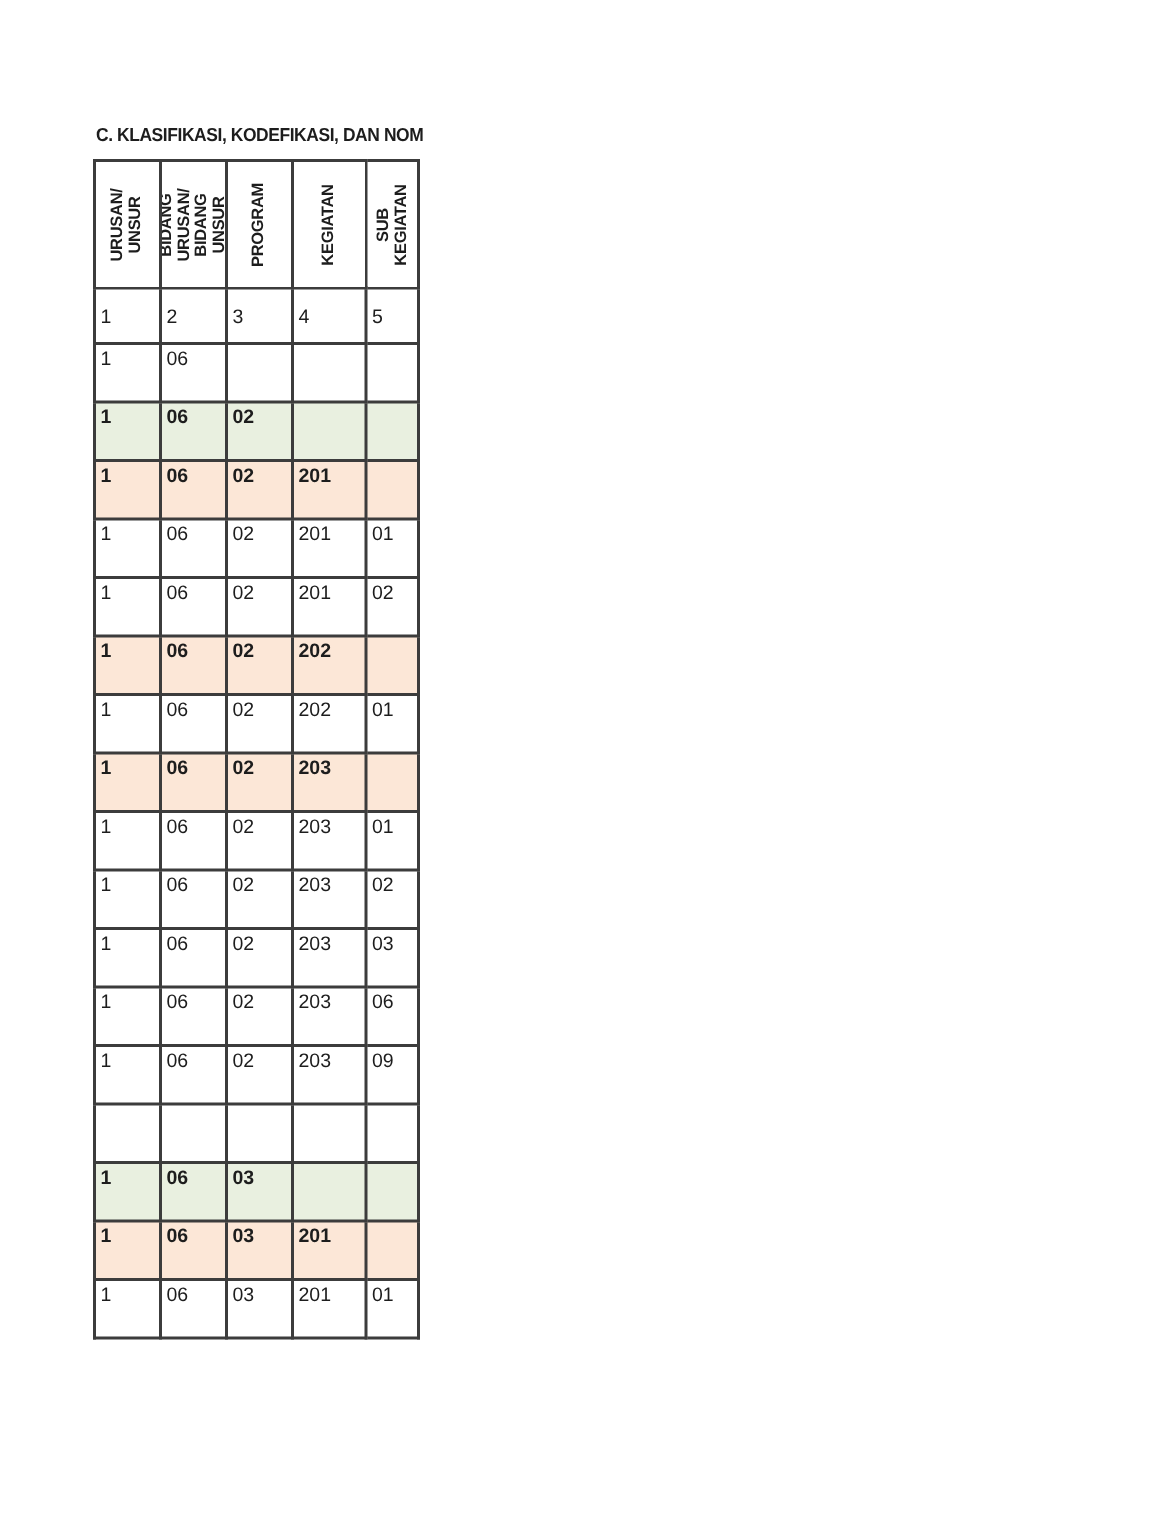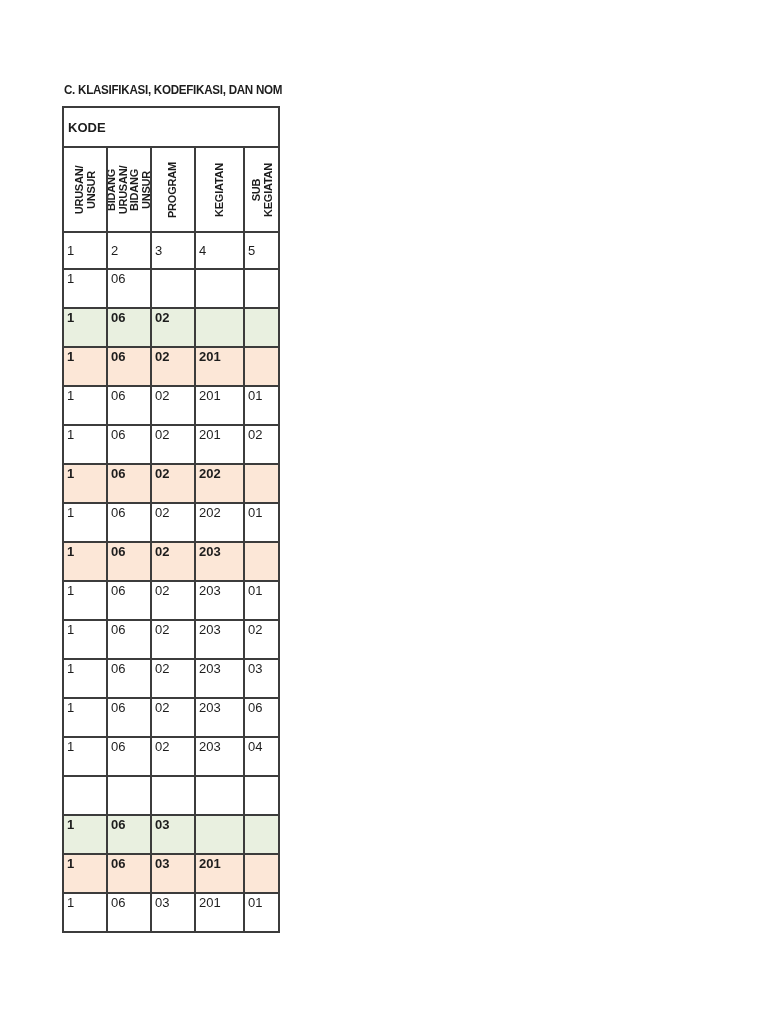--- a/index.html
+++ b/index.html
@@ -106,23 +106,20 @@
 
   <table class="code-table">
     <colgroup>
       <col class="c1">
         <col class="c2">
         <col class="c3">
         <col class="c4">
         <col class="c5">
     </colgroup>
     <tbody>
-      <tr class="row-kode">
-        <td class="kode-cell" colspan="5">KODE</td>
-      </tr>
       <tr class="row-hdr">
         <th class="hc">
           <span class="rot">URUSAN/
 UNSUR</span>
         </th>
         <th class="hc">
           <span class="rot">BIDANG
 URUSAN/
 BIDANG
 UNSUR</span>
@@ -228,21 +225,21 @@
           <td>06</td>
           <td>02</td>
           <td>203</td>
           <td>06</td>
         </tr>
         <tr class="r white">
           <td>1</td>
           <td>06</td>
           <td>02</td>
           <td>203</td>
-          <td>04</td>
+          <td>09</td>
         </tr>
         <tr class="r white">
           <td></td>
           <td></td>
           <td></td>
           <td></td>
           <td></td>
         </tr>
         <tr class="r green">
           <td>1</td>

